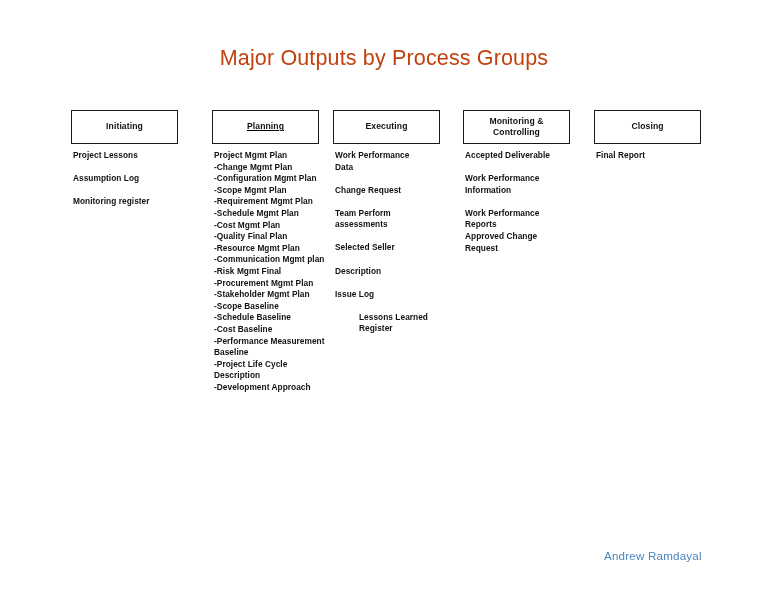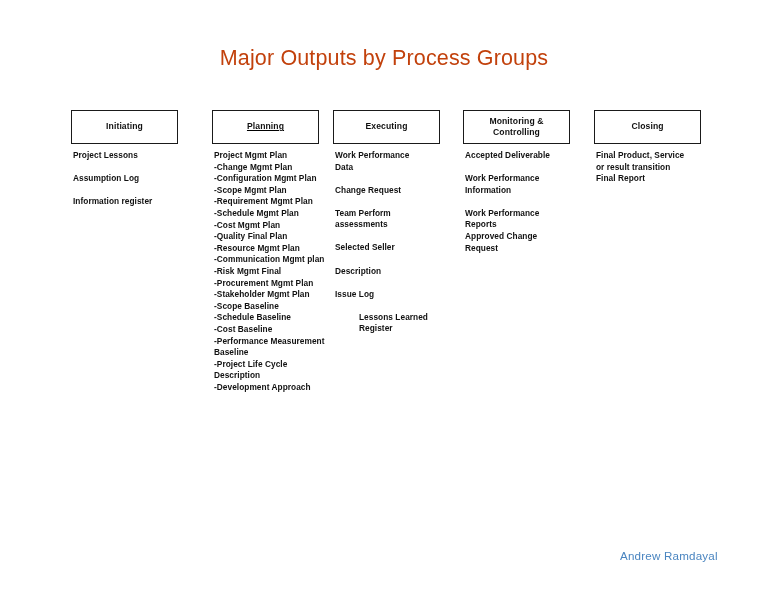--- a/index.html
+++ b/index.html
@@ -87,42 +87,42 @@
   .spaced .output-item { margin-bottom: 11.5px; }
   .spaced .output-item.tight { margin-bottom: 0px; }
   .spaced .output-item.indent { padding-left: 5px; margin-left: 19px; }
 
   
   .dense .output-item { margin-bottom: 0px; }
 
   
   #credit {
     position: absolute;
-    left: 620px;
+    left: 604px;
     top: 549px;
     font-size: 11.6px;
     font-weight: 400;
     letter-spacing: 0.2px;
     color: #4a85c0;
     white-space: nowrap;
   }
 </style>
 </head>
 <body>
 
 <div id="slide-title">Major Outputs by Process Groups</div>
 
 <div id="columns">
 
   <div class="column col-0">
     <div class="col-header">Initiating</div>
     <div class="output-list spaced">
       <div class="output-item">Project Lessons</div>
       <div class="output-item">Assumption Log</div>
-      <div class="output-item">Information register</div>
+      <div class="output-item">Monitoring register</div>
     </div>
   </div>
 
   <div class="column col-1">
     <div class="col-header">Planning</div>
     <div class="output-list dense">
       <div class="output-item">Project Mgmt Plan</div>
       <div class="output-item">-Change Mgmt Plan</div>
       <div class="output-item">-Configuration Mgmt Plan</div>
       <div class="output-item">-Scope Mgmt Plan</div>
@@ -172,21 +172,19 @@
       <div class="output-item tight">Work Performance
 Reports</div>
       <div class="output-item">Approved Change
 Request</div>
     </div>
   </div>
 
   <div class="column col-4">
     <div class="col-header">Closing</div>
     <div class="output-list spaced">
-      <div class="output-item tight">Final Product, Service
-or result transition</div>
       <div class="output-item">Final Report</div>
     </div>
   </div>
 
 </div>
 
 <div id="credit">Andrew Ramdayal</div>
 
 </body></html>

